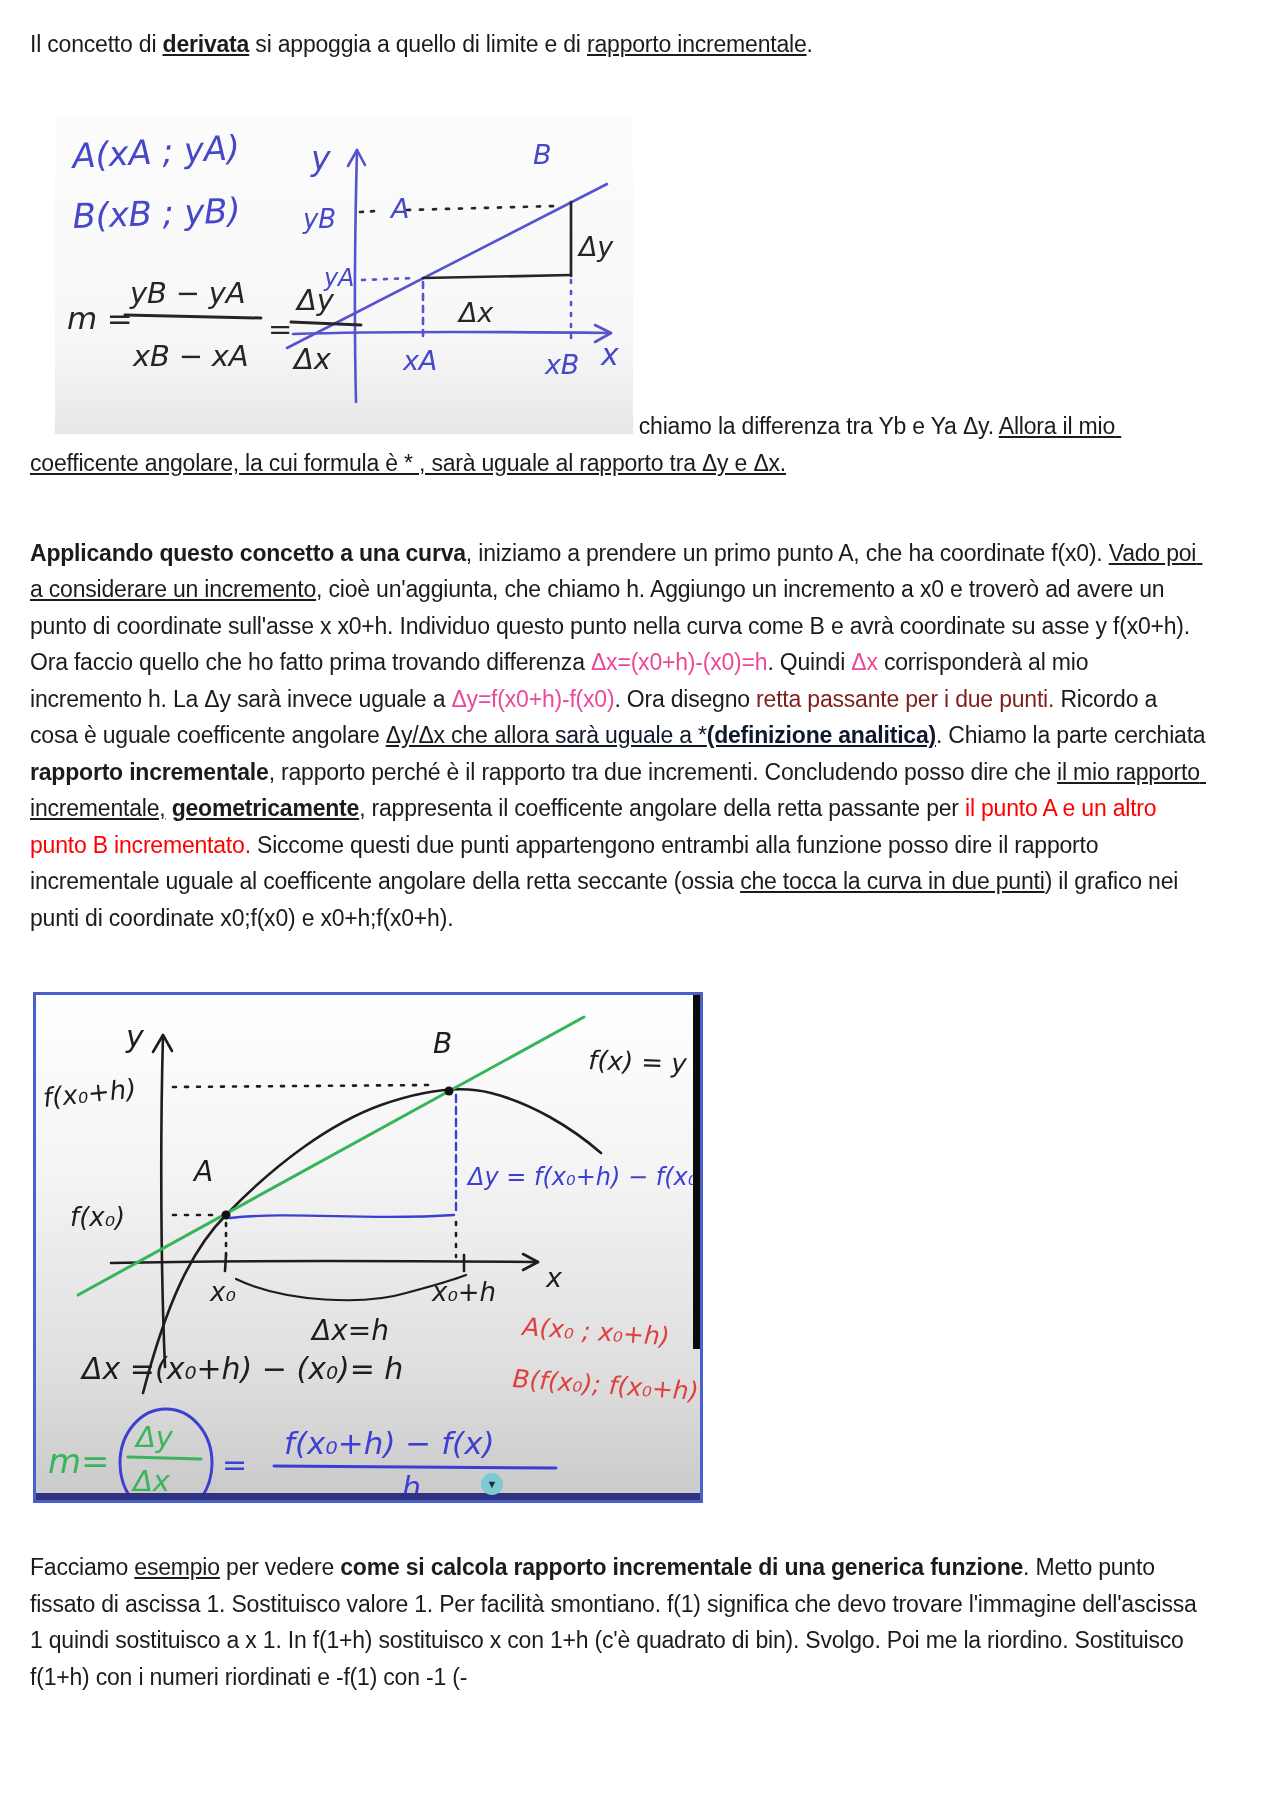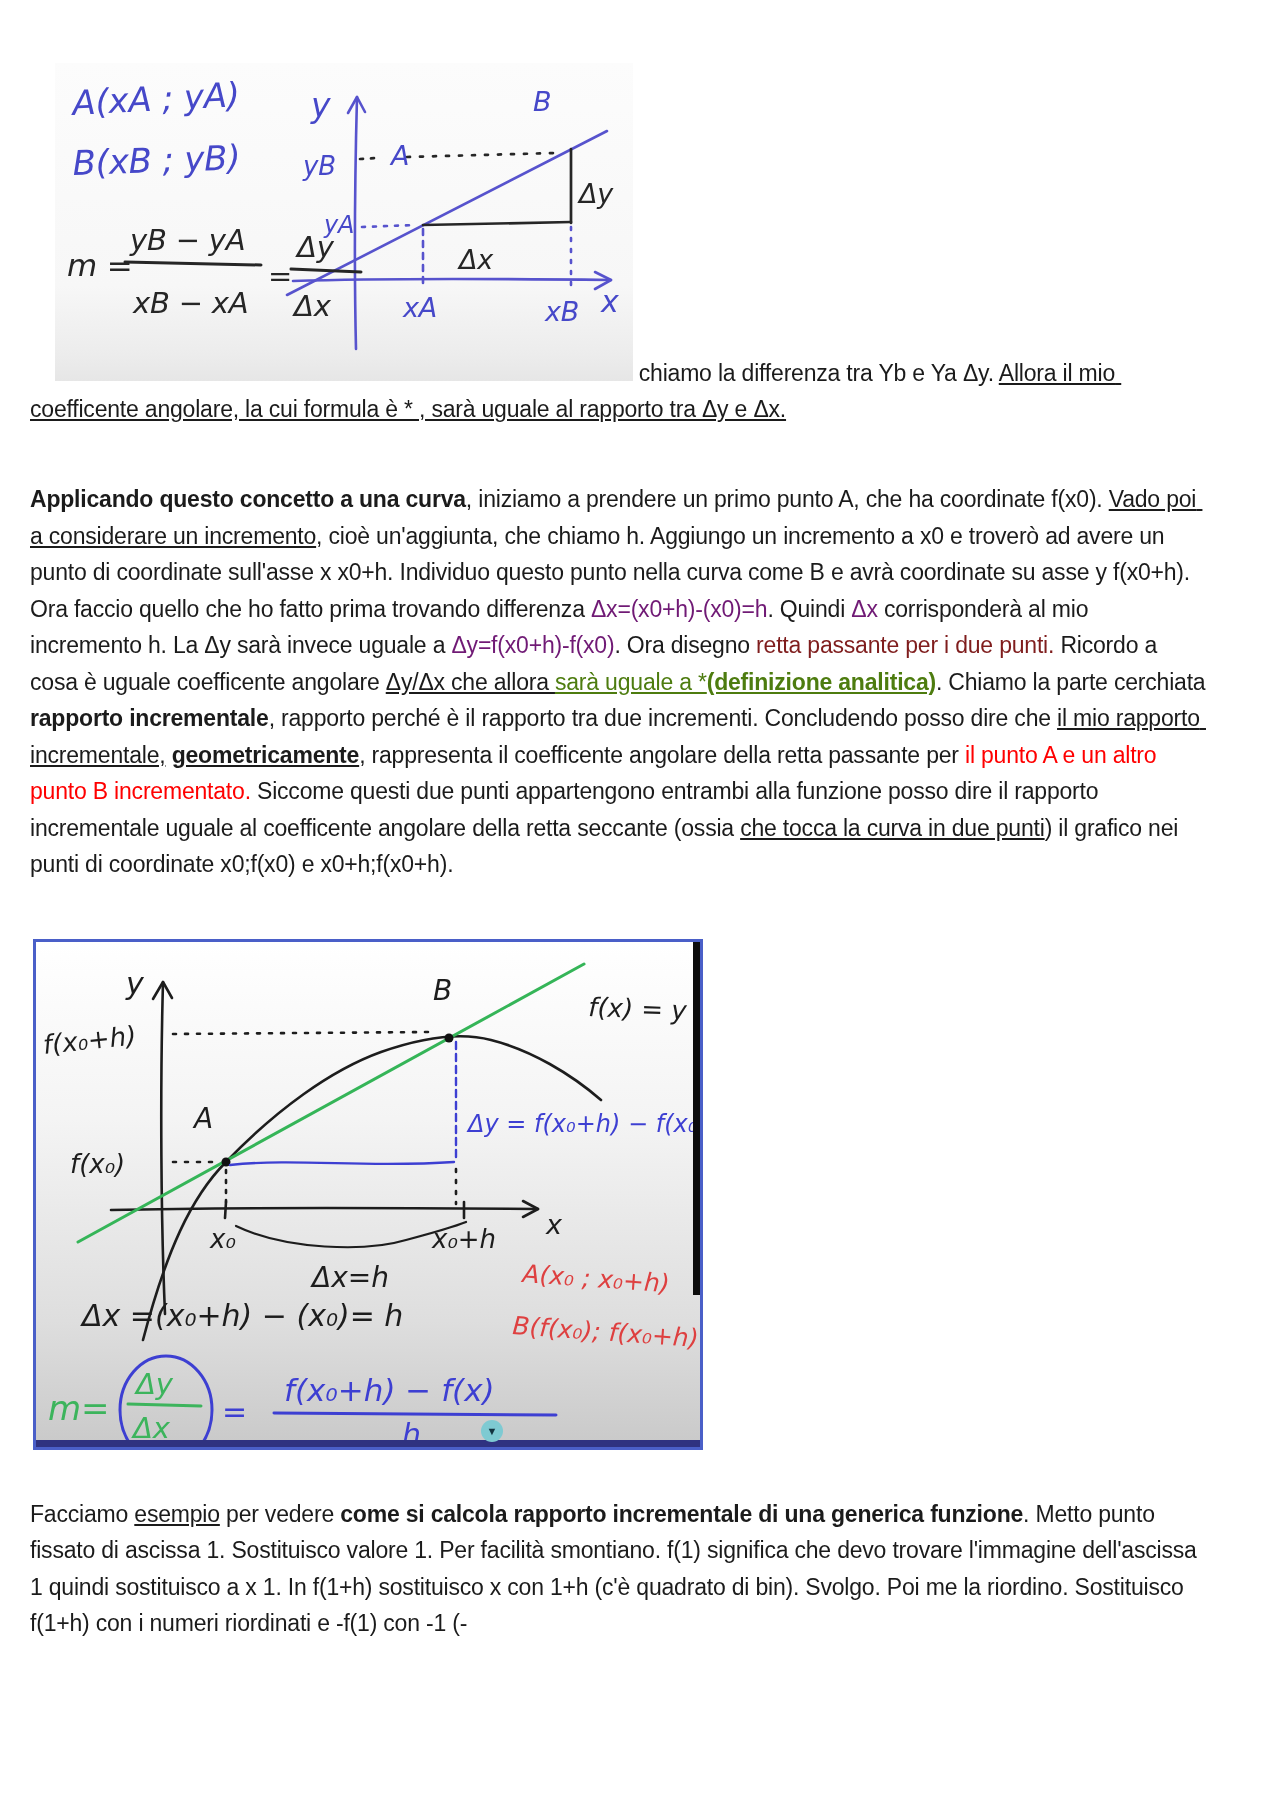--- a/index.html
+++ b/index.html
@@ -5,23 +5,23 @@
   html,body{margin:0;padding:0;background:#ffffff;}
   body{width:1280px;height:1811px;overflow:hidden;
        font-family:"Liberation Sans", sans-serif;color:#1b1b1b;}
   .page{padding:26px 30px 0 30px;width:1176px;}
   h1.title{color:#ff0000;font-size:27px;font-weight:bold;margin:6px 0 34px 0;}
   .para{font-size:23px;line-height:36.5px;margin:0 0 17px 0;white-space:pre-wrap;letter-spacing:-0.2px;}
   .para.tight{margin-bottom:6px;}
   
   .b{font-weight:bold;}
   .u{text-decoration:underline;}
-  .navy{color:#701a75;}
+  .navy{color:#ec4899;}
   .green{color:#7f1d1d;}
-  .blue{color:#4d7c0f;margin-top:40px;}
+  .blue{color:#0f172a;margin-top:40px;}
   .red{color:#ff0000;}
   
   .flow1{font-size:23px;line-height:36.5px;margin:0 0 17px 0;white-space:pre-wrap;letter-spacing:-0.2px;}
   .fig1wrap{display:inline-block;width:578px;height:318px;margin-right:6px;
             background:linear-gradient(180deg,#fcfcfc 0%,#f7f7f7 70%,#ececec 92%,#e6e6e6 100%);}
   .fig1wrap svg{display:block;}
   .hand{font-family:"DejaVu Sans", sans-serif;font-style:italic;}
   
   .fig2{position:relative;width:664px;height:505px;border:3px solid #4a5fc8;margin:56px 0 46px 3px;
         background:linear-gradient(180deg,#ffffff 0%,#f4f4f4 35%,#dedede 75%,#c9c9c9 100%);overflow:hidden;}
@@ -31,20 +31,21 @@
   .fig2-btn{position:absolute;left:445px;bottom:5px;width:22px;height:22px;border-radius:50%;
             background:#7ecad2;display:flex;align-items:center;justify-content:center;
             font-size:11px;color:#12333f;border:none;padding:0;cursor:pointer;}
 </style>
 </head>
 <body>
 
 <div class="page">
 
 
+  <p class="para"><span>Il concetto di </span><span class="b u">derivata</span><span> si appoggia a quello di limite e di </span><span class="u">rapporto incrementale</span><span>.</span></p>
 
 
   <div class="flow1">
     <span class="fig1wrap"><svg width="578" height="318" viewBox="0 0 578 318">
       <g fill="none" stroke="#5753cd" stroke-width="2.6" stroke-linecap="round">
         <path d="M301,286 C299,200 300,110 302,34"></path>
         <path d="M302,34 l-9,16 M302,34 l8,15"></path>
         <path d="M238,218 C330,215 470,216 556,217"></path>
         <path d="M556,217 l-16,-8 M556,217 l-16,9"></path>
         <path d="M232,232 L552,68"></path>

